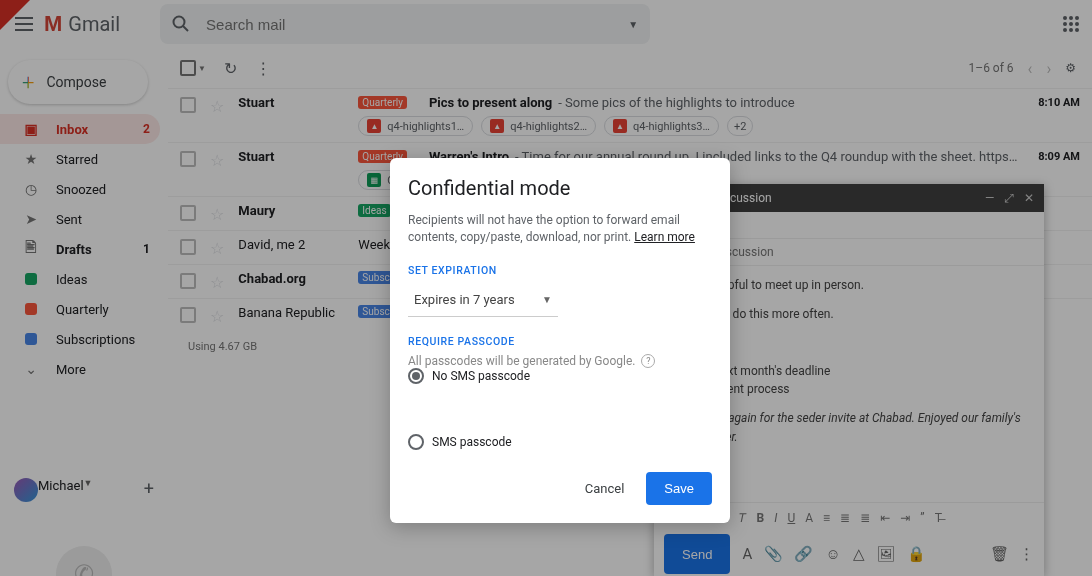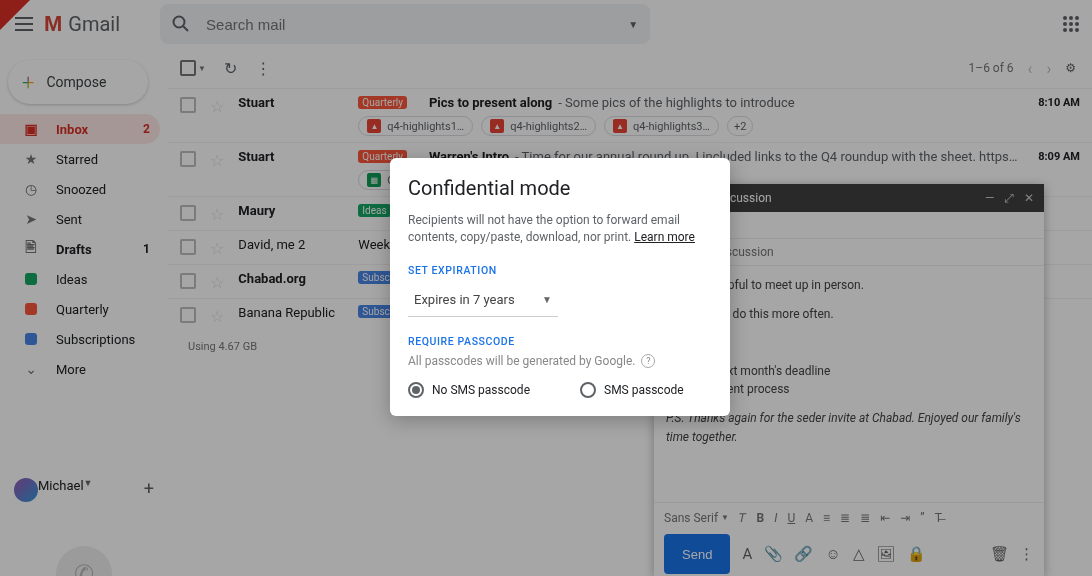--- a/index.html
+++ b/index.html
@@ -91,21 +91,21 @@
 
 
 .modal { position:absolute; z-index:60; left:390px; top:158px; width:340px; background:#fff; border-radius:6px; box-shadow:0 4px 20px rgba(0,0,0,.25); padding:18px; }
 .modal h2 { font-size:20px; font-weight:400; color:#202124; margin-bottom:12px;}
 .modal .desc { font-size:12px; color:#5f6368; line-height:1.4; }
 .modal .desc a { color:#202124; text-decoration:underline; cursor:pointer;}
 .modal .label { font-size:10.5px; letter-spacing:.6px; color:#1a73e8; font-weight:500; margin-top:18px; }
 .modal .select { margin-top:6px; height:34px; border-bottom:1px solid #ccc; display:flex; align-items:center; padding:0 6px; font-size:13px; color:#444; width:150px; cursor:pointer;}
 .modal .select .car { margin-left:auto; font-size:10px; color:#666;}
 .modal .pc-note { font-size:12px; color:#888; margin-top:6px; display:flex; align-items:center; gap:6px;}
-.modal .radios { display:flex; gap:50px; margin-top:14px; font-size:12px;}
+.modal .radios { display:flex; gap:50px; font-size:12px;flex-direction:column;}
 .modal .radio { display:flex; align-items:center; gap:8px; cursor:pointer;}
 .modal .rdot { width:16px; height:16px; border:2px solid #5f6368; border-radius:50%; display:flex; align-items:center; justify-content:center;}
 .modal .rdot.sel::after { content:""; width:8px; height:8px; background:#5f6368; border-radius:50%;}
 .modal .actions { display:flex; justify-content:flex-end; gap:12px; margin-top:22px; align-items:center;}
 .modal .cancel { color:#3c4043; font-size:13px; cursor:pointer; padding:8px 10px;}
 .modal .save { background:#1a73e8; color:#fff; border:none; padding:9px 18px; border-radius:4px; font-size:13px; cursor:pointer;}
 
 .corner-ribbon { position:absolute; top:0; left:0; width:0; height:0; border-top:30px solid #d93025; border-right:30px solid transparent; z-index:5;}
 
 svg { display:block; }
@@ -398,13 +398,17 @@
   <div class="radios">
     <div class="radio">
       <span class="rdot sel"></span>
       <span>No SMS passcode</span>
     </div>
     <div class="radio">
       <span class="rdot"></span>
       <span>SMS passcode</span>
     </div>
   </div>
+  <div class="actions">
+    <span class="cancel">Cancel</span>
+    <button class="save">Save</button>
+  </div>
 </div>
 
 </body></html>

